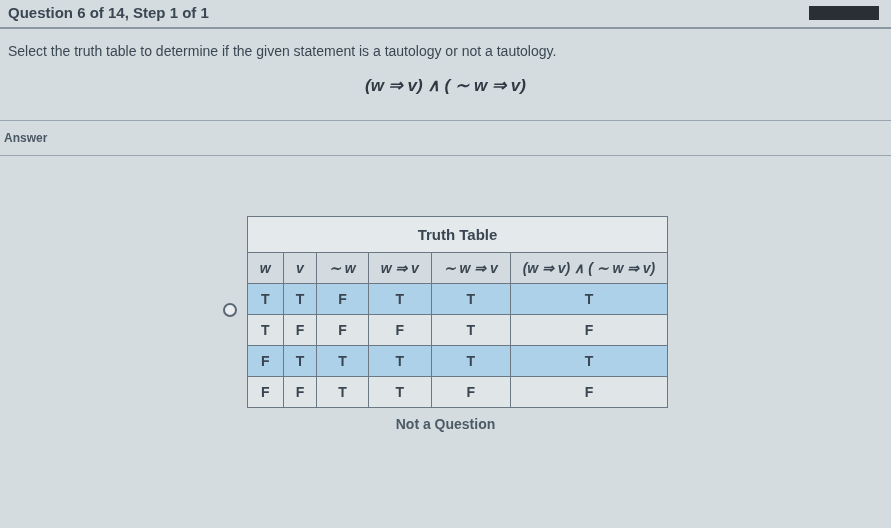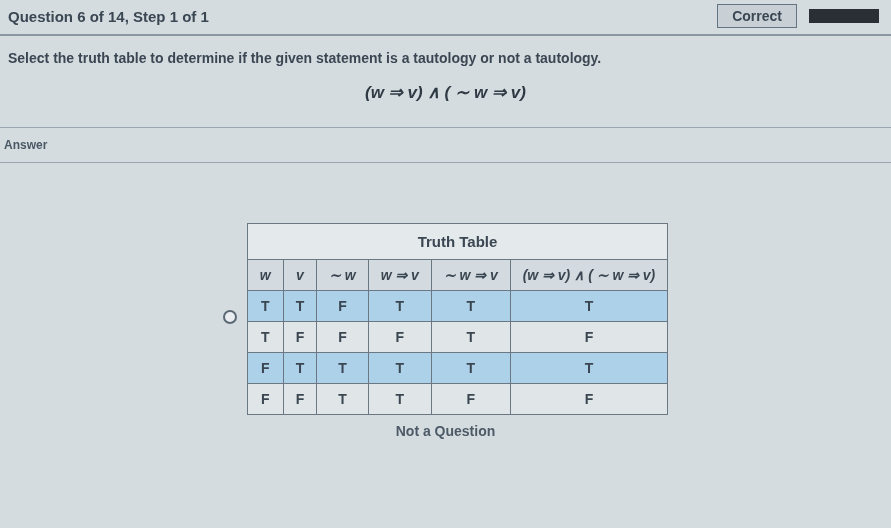--- a/index.html
+++ b/index.html
@@ -36,21 +36,21 @@
       border: 1px solid #637483;
       background: #c8d0d6;
     }
     .bar {
       width: 70px;
       height: 14px;
       background: #2a2f35;
     }
     .instruction {
       padding: 14px 24px 10px 8px;
-      font-weight: bold;
+      font-weight: normal;
       font-size: 14px;
       color: #3a4753;
     }
     .formula {
       text-align: center;
       font-weight: bold;
       font-size: 17px;
       padding: 6px 0 24px;
       font-style: italic;
       color: #2f3a44;
@@ -111,21 +111,20 @@
       color: #4c5a66;
       margin-top: 8px;
     }
   </style>
 </head>
 <body>
 
 <div class="header">
   <div class="q-title">Question 6 of 14, Step 1 of 1</div>
   <div class="correct-box">
-    <div class="correct-label">Correct</div>
     <div class="bar"></div>
   </div>
 </div>
 
 <div class="instruction">Select the truth table to determine if the given statement is a tautology or not a tautology.</div>
 <div class="formula">(w ⇒ v) ∧ ( ∼ w ⇒ v)</div>
 <div class="answer-label">Answer</div>
 
 <div class="table-wrap">
   <div class="radio-wrap">

